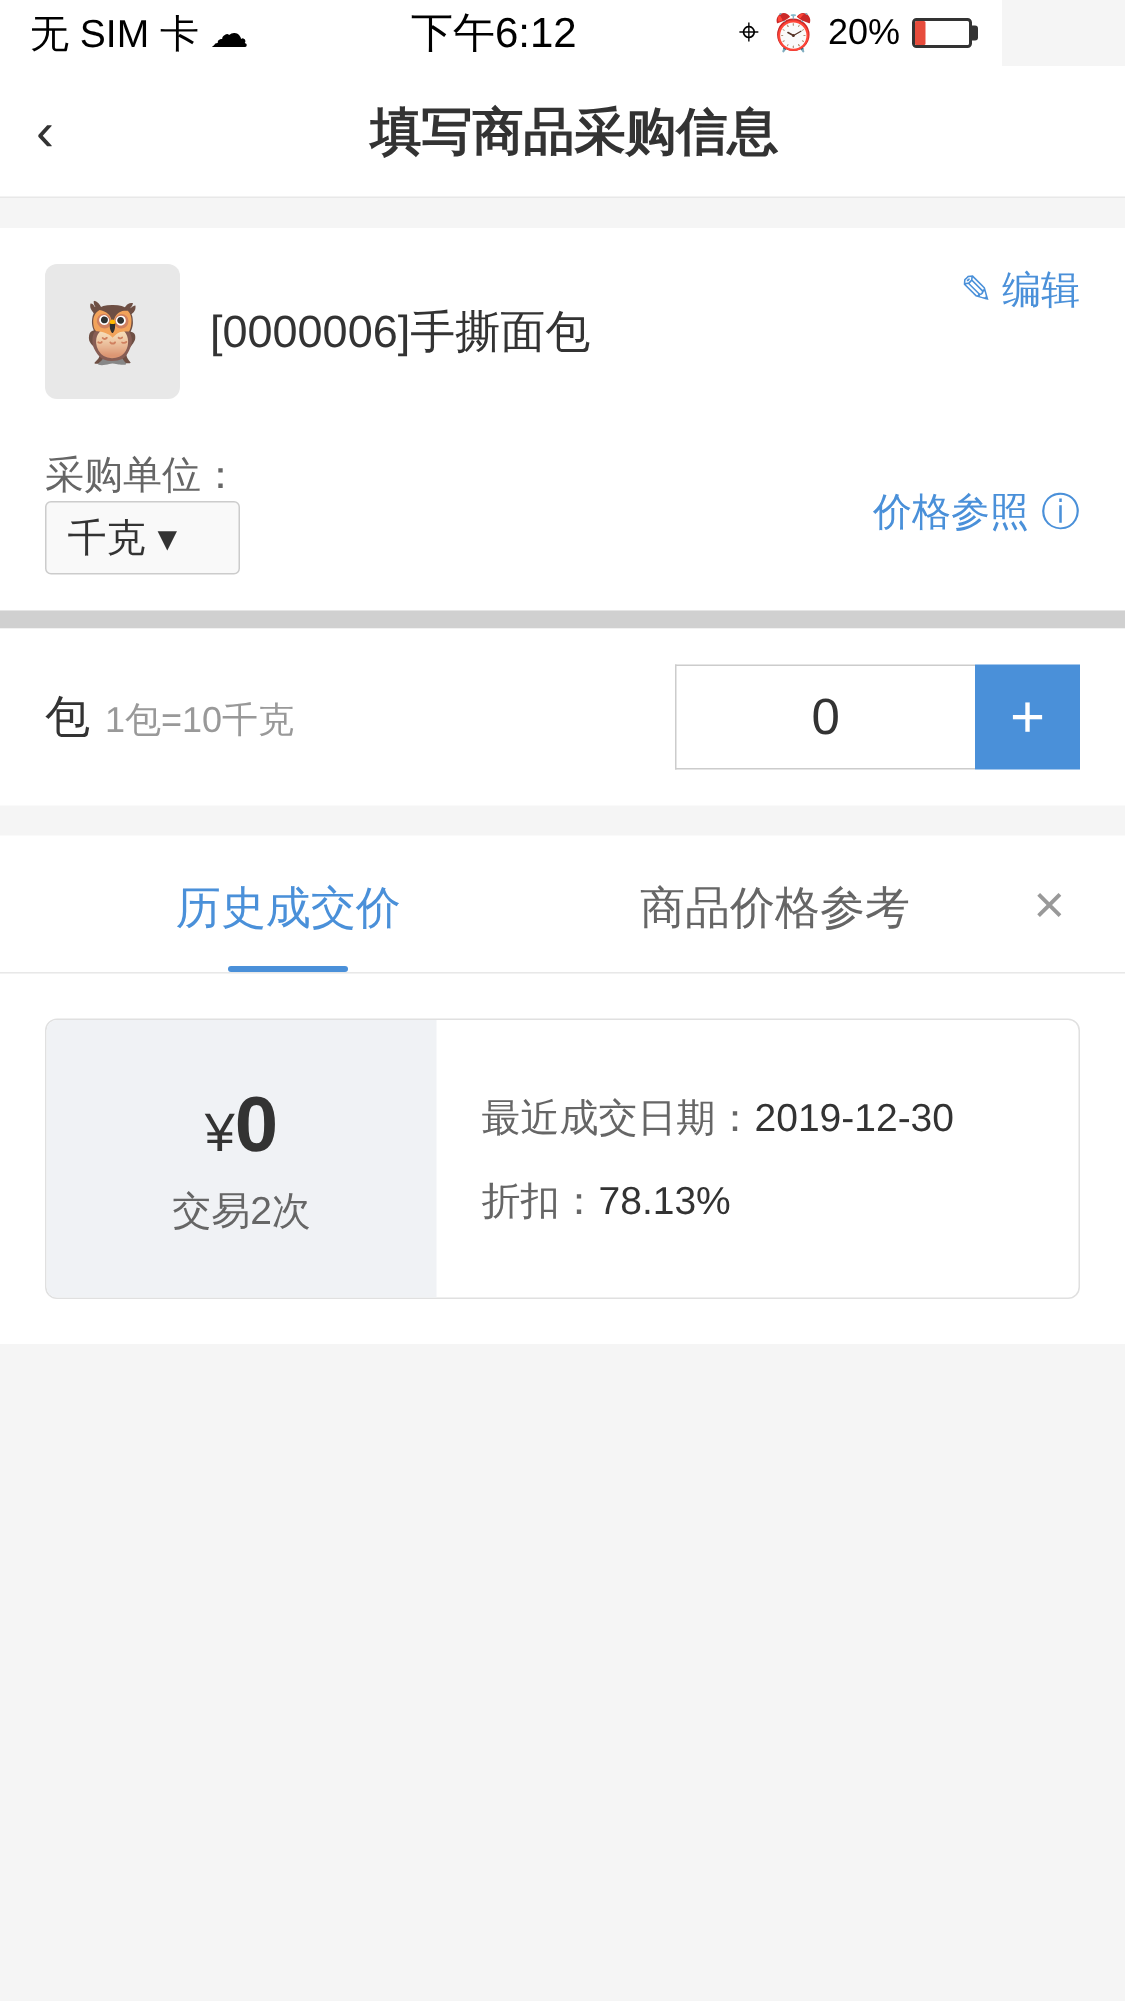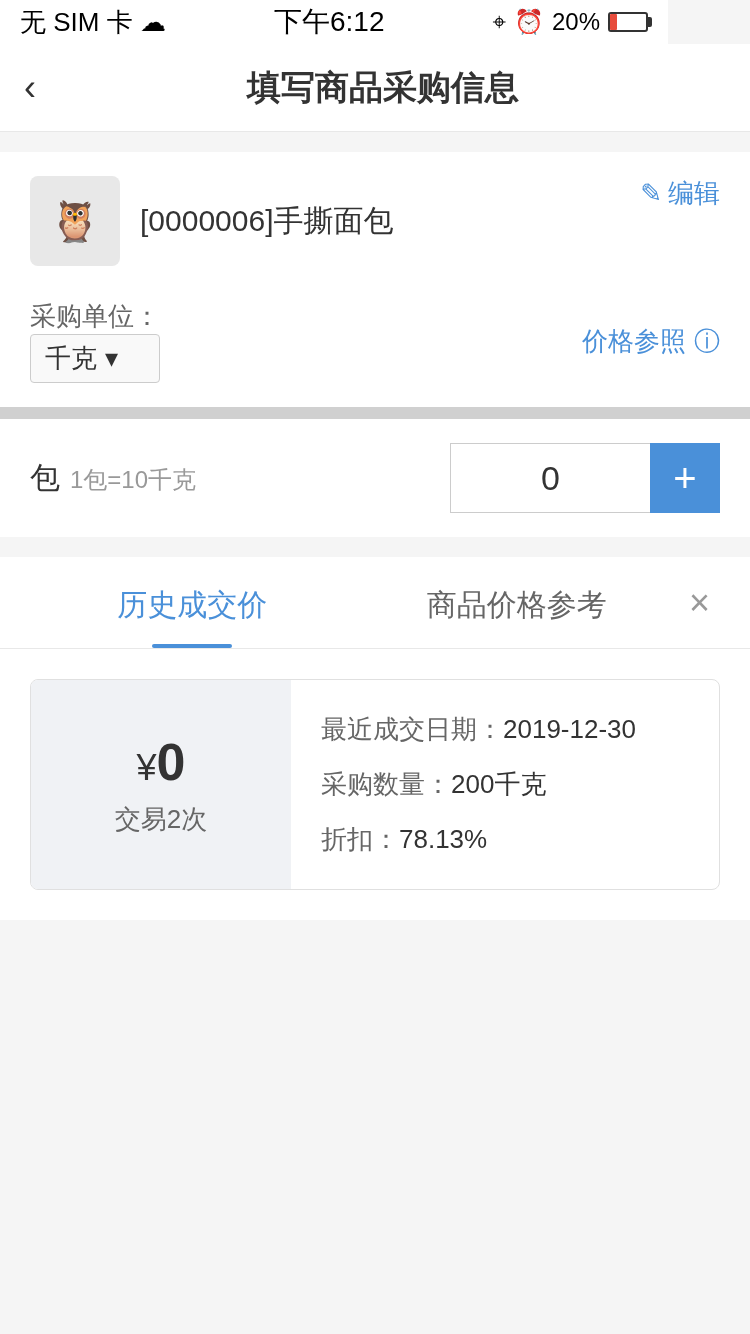--- a/index.html
+++ b/index.html
@@ -372,22 +372,19 @@
       <div class="history-price">
         <span class="history-price-symbol">¥</span><span>0</span>
       </div>
       <div class="history-trade-count">交易2次</div>
     </div>
     <div class="history-right">
       <div class="history-detail-row">
         <span class="history-detail-label">最近成交日期：</span><span>2019-12-30</span>
       </div>
       <div class="history-detail-row">
-        <span class="history-detail-label">采购数量：</span><span>200千克</span>
-      </div>
-      <div class="history-detail-row">
         <span class="history-detail-label">折扣：</span><span>78.13%</span>
       </div>
     </div>
   </div>
 </div>
 
 <div class="bottom-area"></div>
 
 </body></html>

